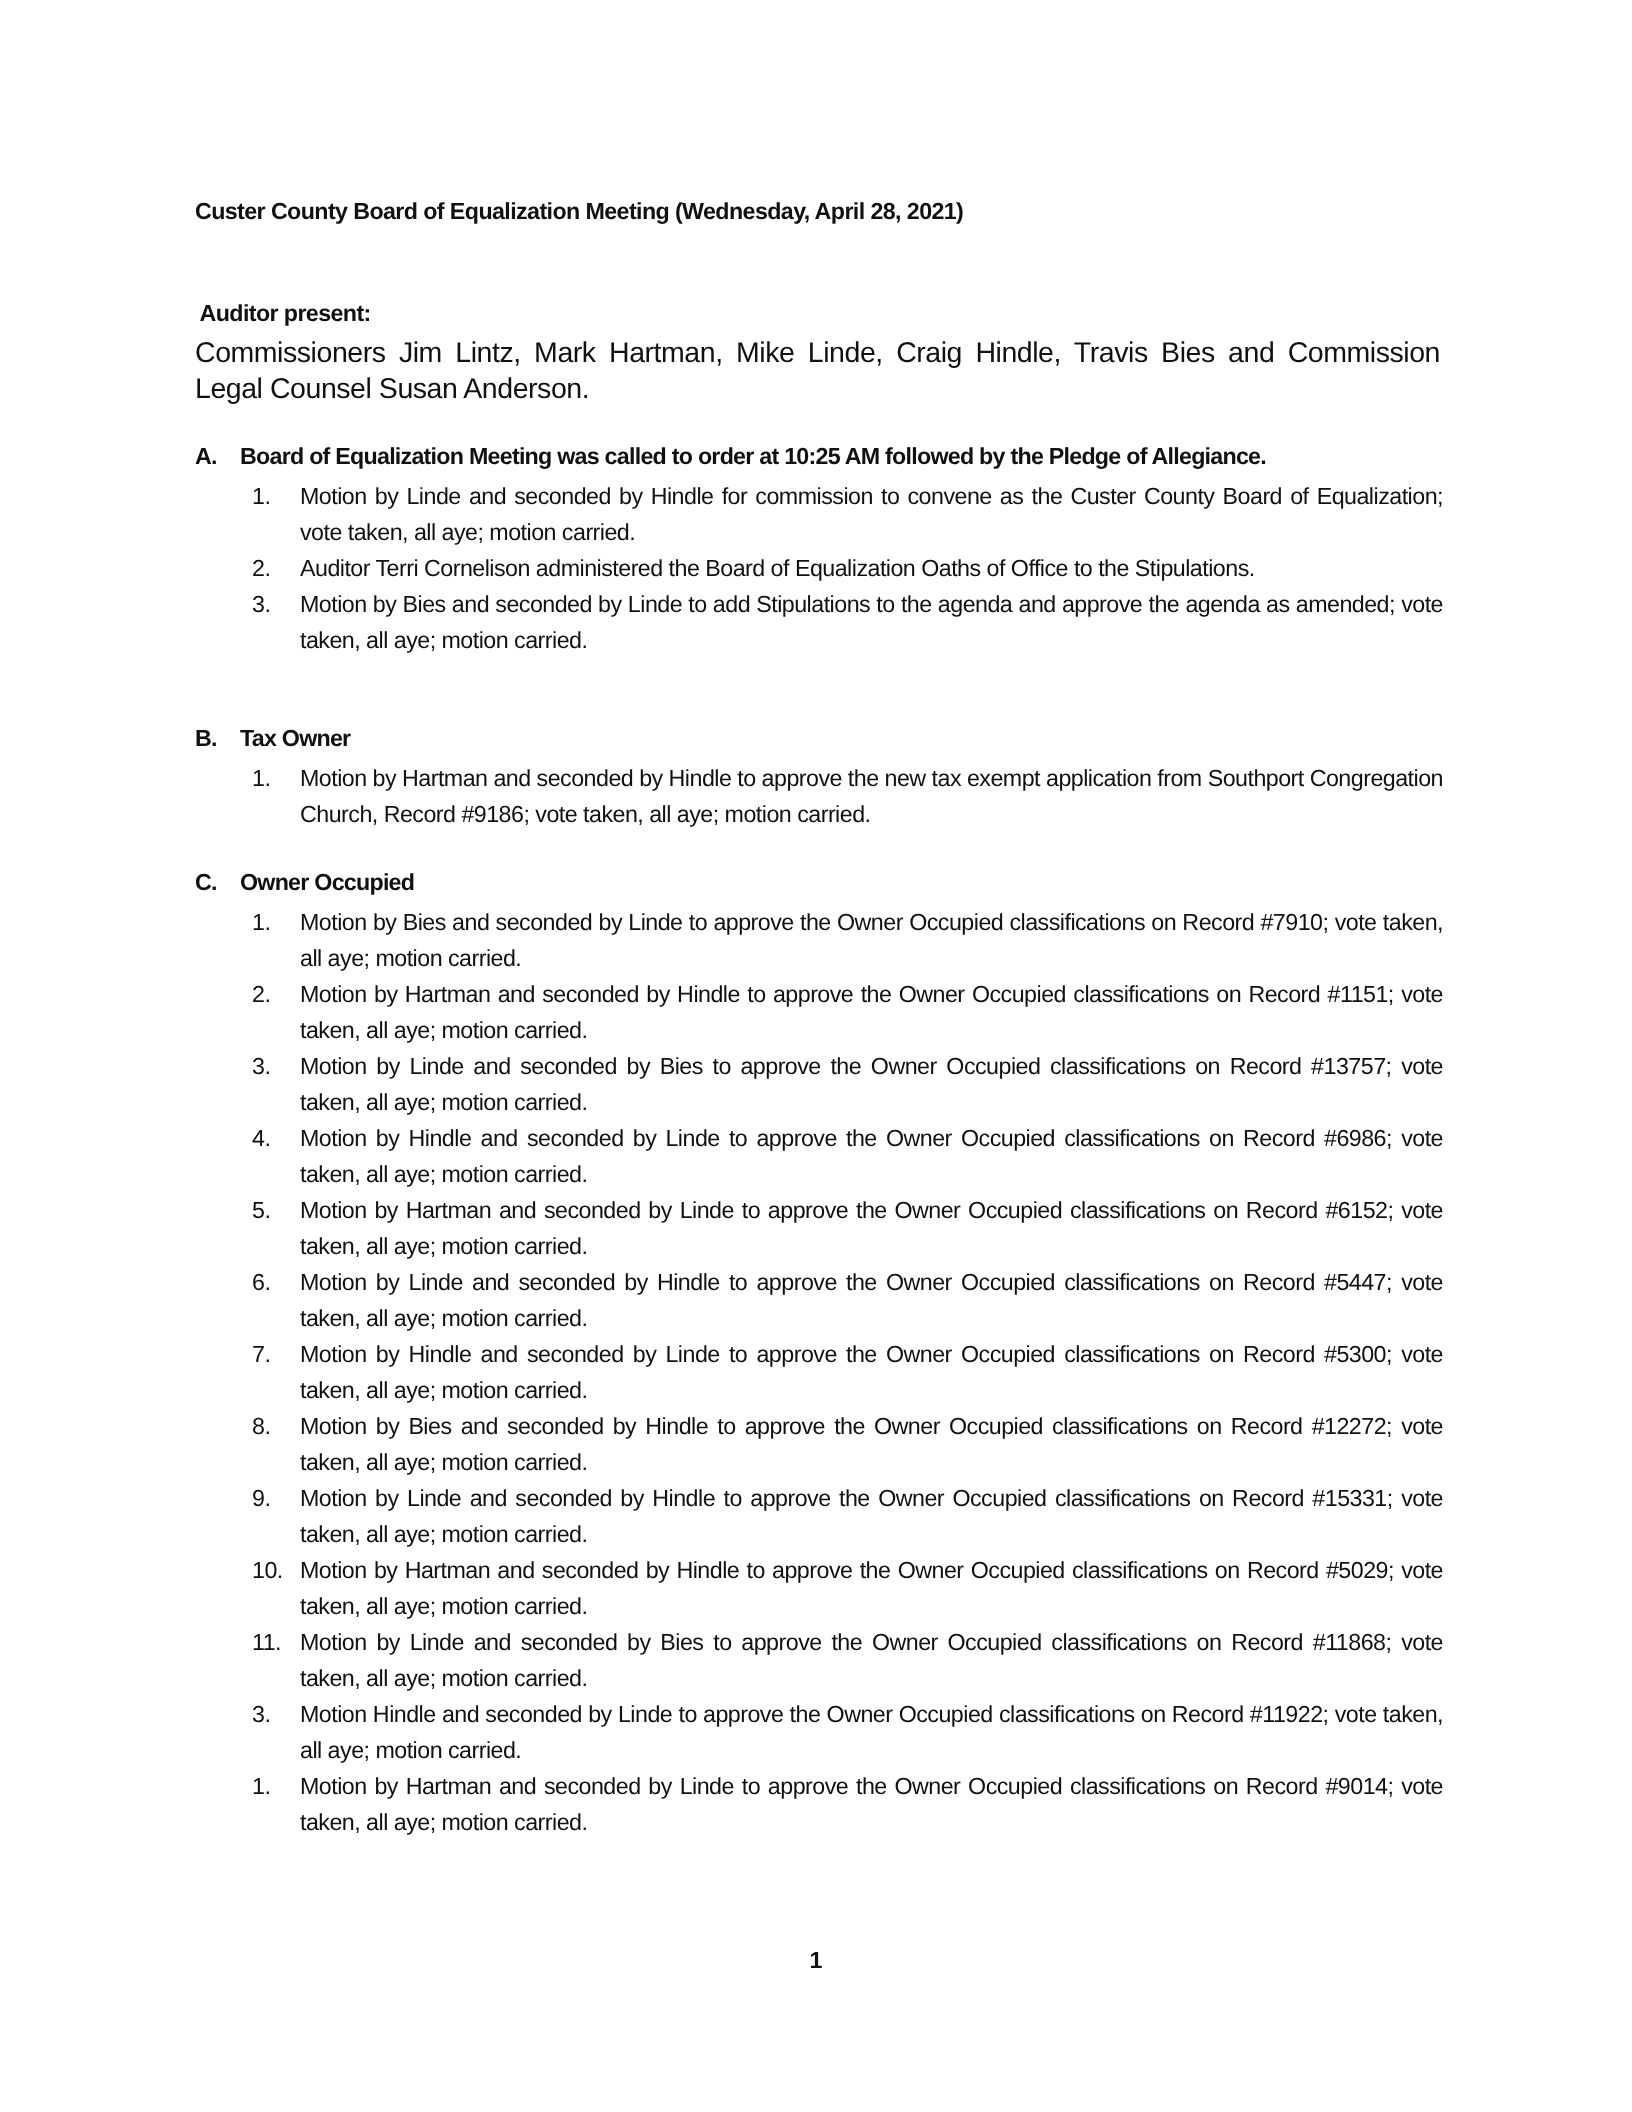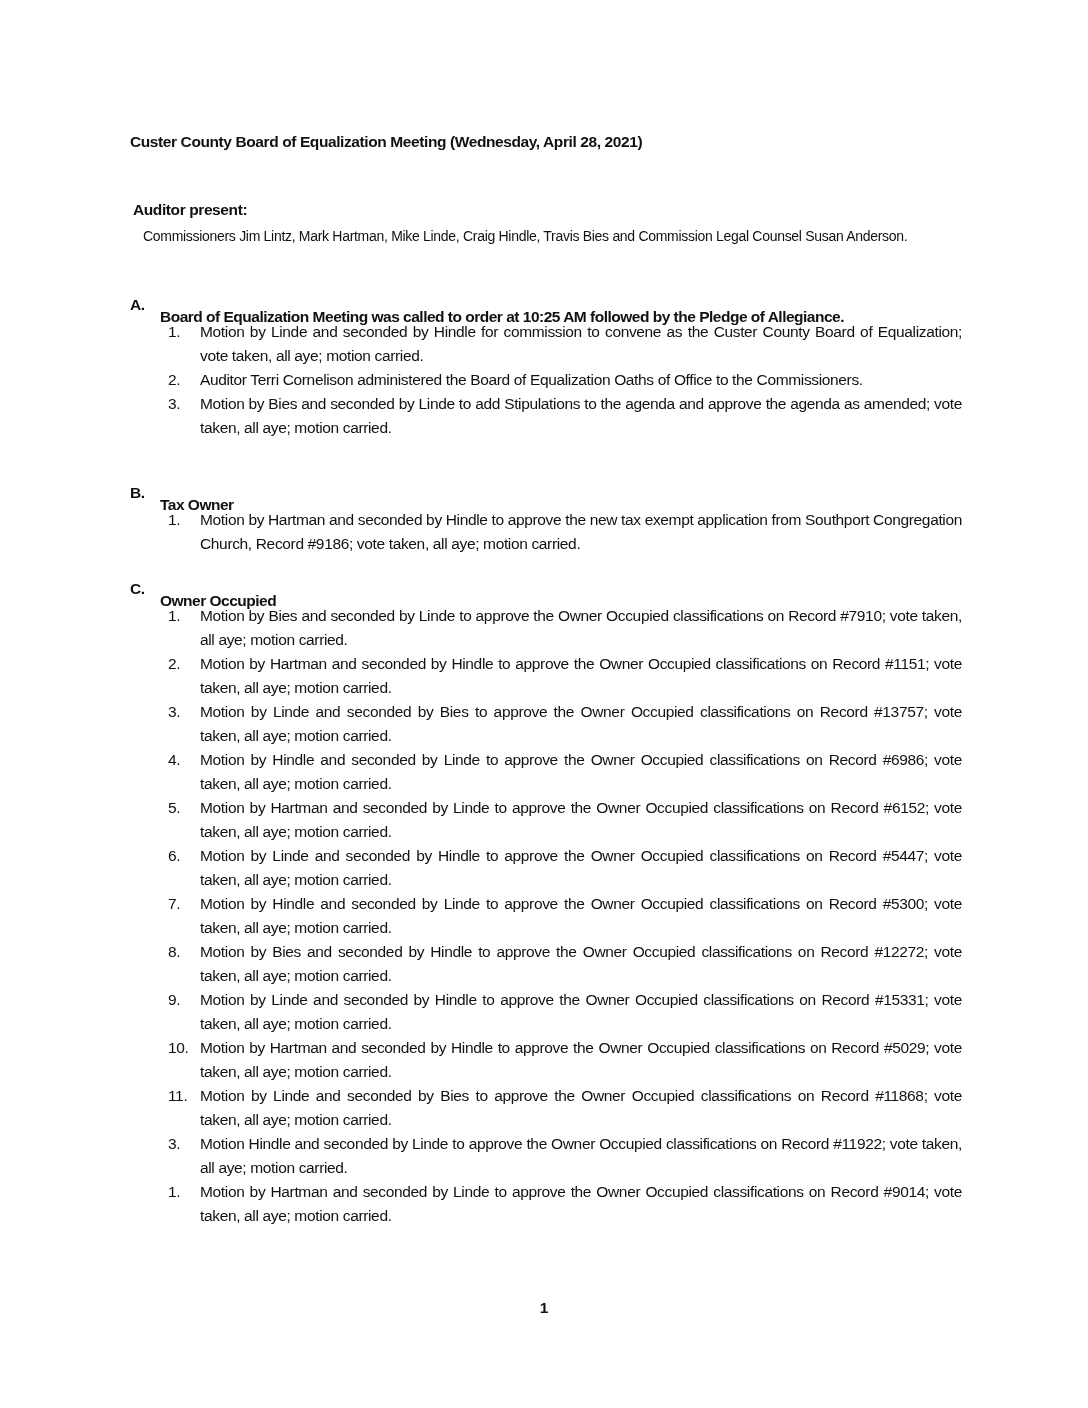--- a/index.html
+++ b/index.html
@@ -1,44 +1,44 @@
 <!DOCTYPE html>
 <html><head>
   <meta charset="utf-8">
   <style>
     html, body { margin: 0; padding: 0; background: #ffffff; }
     body { width: 1088px; height: 1408px; position: relative; overflow: hidden;
       font-family: "Liberation Sans", sans-serif; color: #111; }
     .page { position: absolute; left: 0; top: 0; width: 1088px; height: 1408px; background: #fff; padding-left: 45px; }
     .title { position: absolute; left: 130px; top: 133px; font-size: 15.5px; font-weight: bold; letter-spacing: -0.4px; }
     .members-h { position: absolute; left: 133px; top: 201px; font-size: 15.5px; font-weight: bold; letter-spacing: -0.4px; }
-    .members-t { position: absolute; left: 130px; top: 224px; width: 830px; font-size: 14px; line-height: 24px; text-align: justify; letter-spacing: -0.3px; margin-left: 13px; }
+    .members-t { position: absolute; left: 130px; top: 224px; width: 830px; font-size: 19px; line-height: 24px; text-align: justify; letter-spacing: -0.3px; }
     .section { position: absolute; left: 130px; width: 832px; }
     .sec-head { position: relative; height: 24px; font-size: 15.5px; font-weight: bold; letter-spacing: -0.5px; }
     .sec-letter { position: absolute; left: 0; top: 0; }
-    .sec-title { position: absolute; left: 30px; top: 0; white-space: nowrap; margin-top: 12px; }
+    .sec-title { position: absolute; left: 30px; top: 0; white-space: nowrap; }
     .item { position: relative; padding-left: 70px; font-size: 15.5px; line-height: 24px; text-align: justify; letter-spacing: -0.35px; }
     .item-num { position: absolute; left: 38px; top: 0; }
     .page-num { position: absolute; left: 0; width: 1088px; top: 1299px; text-align: center; font-size: 15.5px; font-weight: bold; }
   </style>
 </head>
 <body>
 
 <div class="page">
   <div class="title">Custer County Board of Equalization Meeting (Wednesday, April 28, 2021)</div>
   <div class="members-h">Auditor present:</div>
   <div class="members-t">Commissioners Jim Lintz, Mark Hartman, Mike Linde, Craig Hindle, Travis Bies and Commission Legal Counsel  Susan Anderson.</div>
 
   <div class="section" style="top:296px;">
     <div class="sec-head">
       <span class="sec-letter">A.</span>
       <span class="sec-title">Board of Equalization Meeting was called to order at 10:25 AM followed by the Pledge of Allegiance.</span>
     </div>
     <div class="item"><span class="item-num">1.</span><span> Motion by Linde and seconded by Hindle for commission to convene as the Custer County Board of Equalization; vote taken, all aye; motion carried.</span></div>
-    <div class="item"><span class="item-num">2.</span><span>Auditor Terri Cornelison administered the Board of Equalization Oaths of Office to the Commissioners.</span></div>
+    <div class="item"><span class="item-num">2.</span><span>Auditor Terri Cornelison administered the Board of Equalization Oaths of Office to the Stipulations.</span></div>
     <div class="item"><span class="item-num">3.</span><span>Motion by Bies and seconded by Linde to add Stipulations to the agenda and approve the agenda as amended; vote taken, all aye; motion carried.</span></div>
   </div>
 
   <div class="section" style="top:484px;">
     <div class="sec-head">
       <span class="sec-letter">B.</span>
       <span class="sec-title">Tax Owner</span>
     </div>
     <div class="item"><span class="item-num">1.</span><span> Motion by Hartman and seconded by Hindle to approve the new tax exempt application from Southport Congregation Church, Record #9186; vote taken, all aye; motion carried.</span></div>
   </div>

